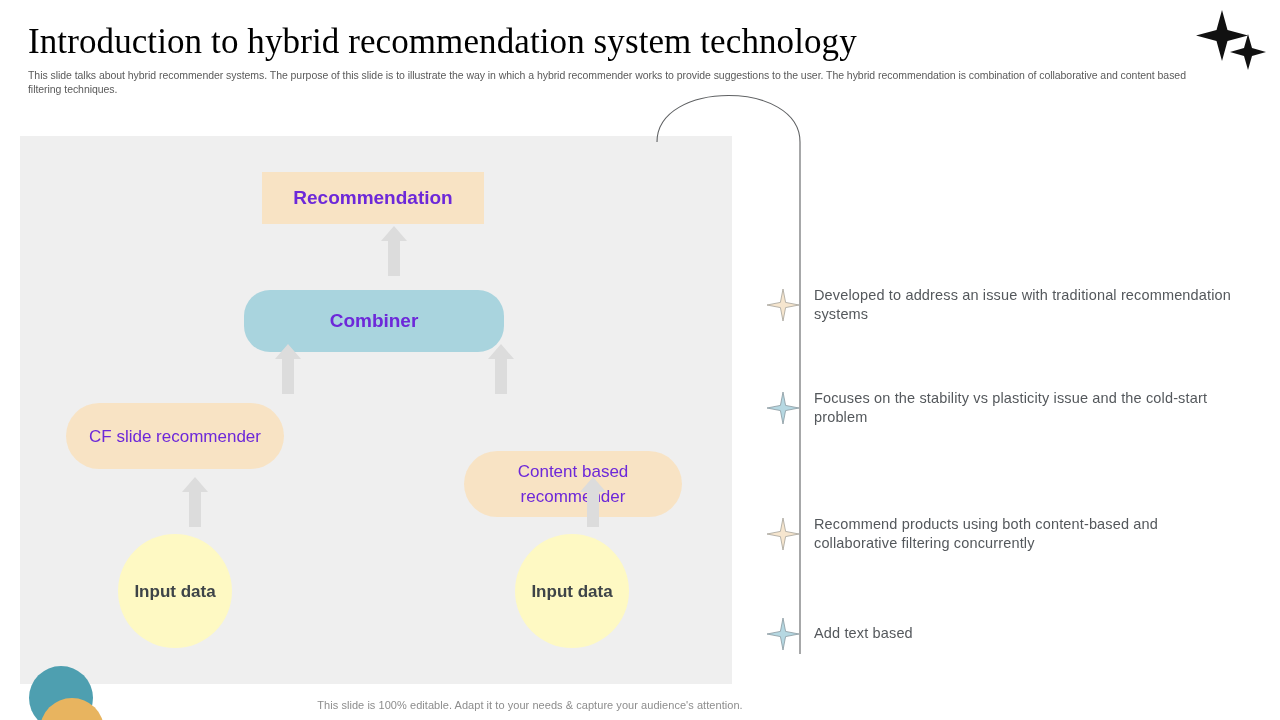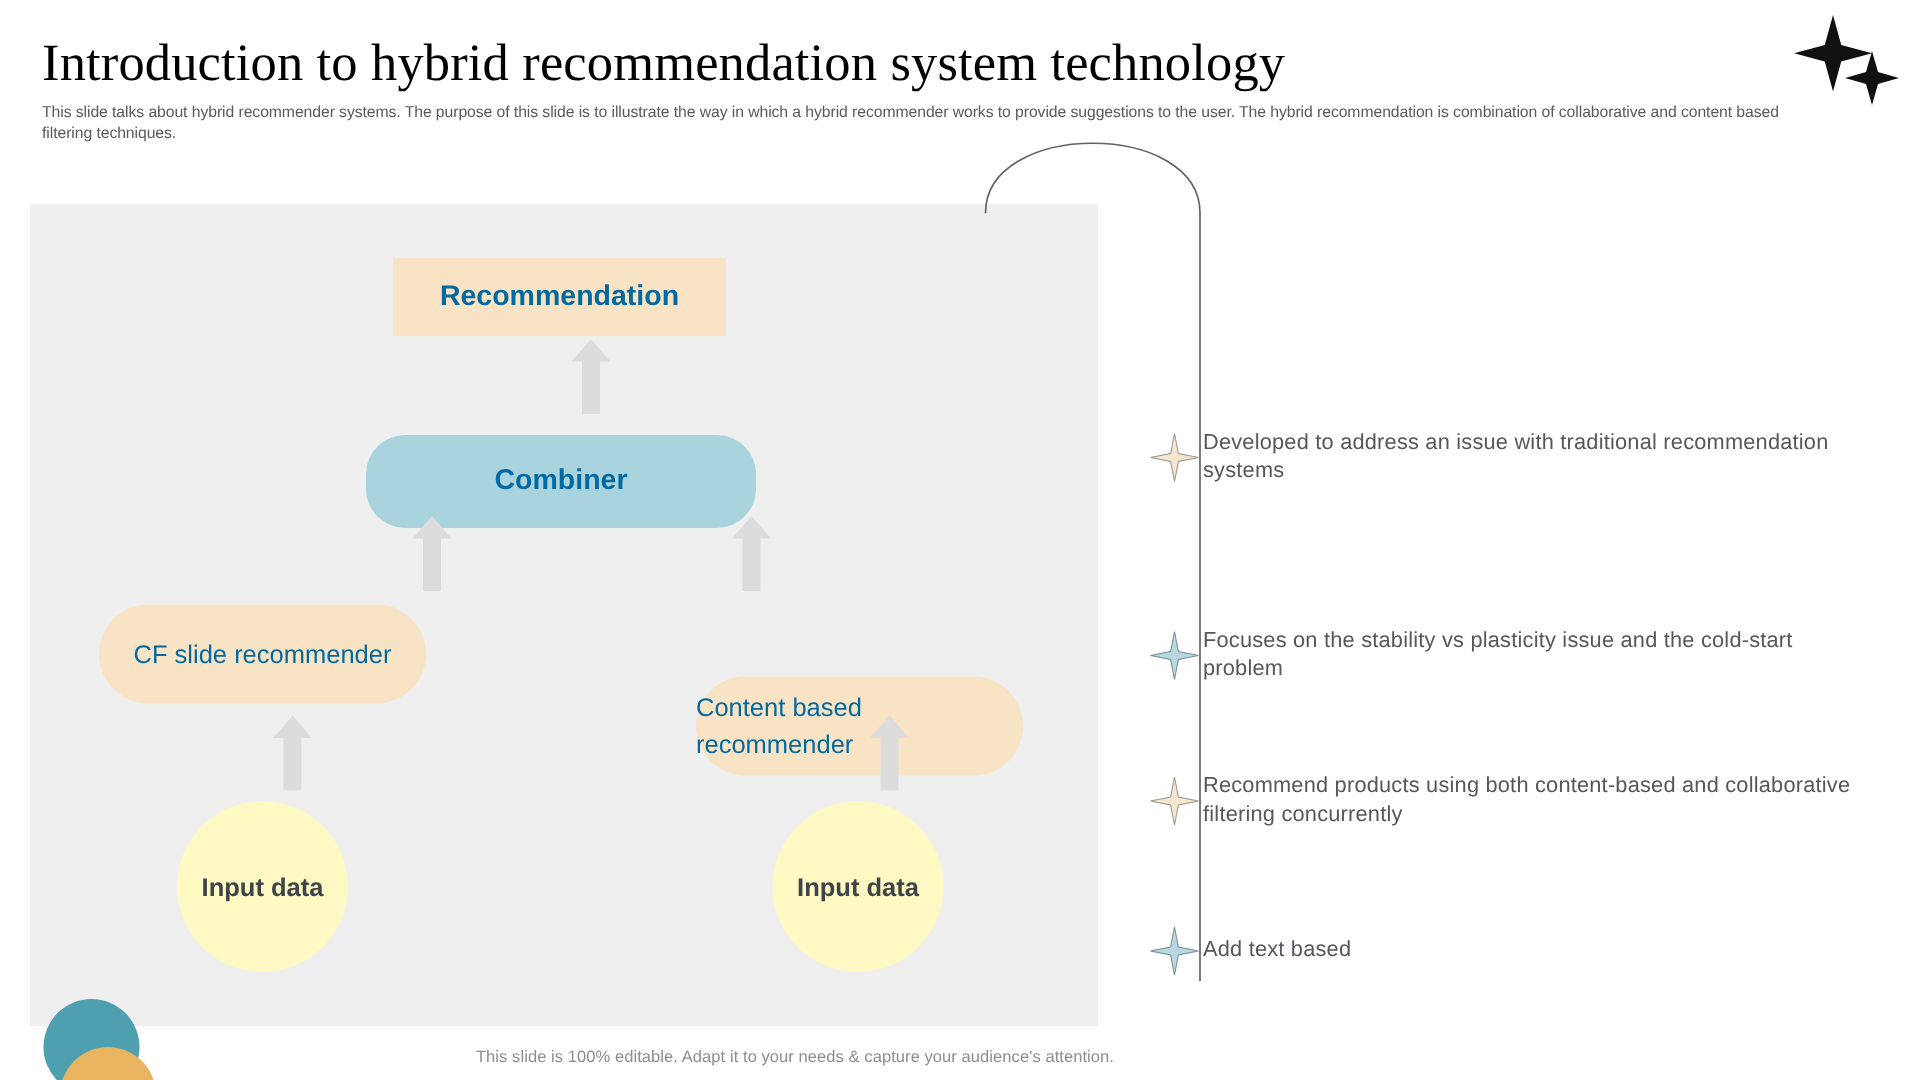--- a/index.html
+++ b/index.html
@@ -60,21 +60,22 @@
     width: 712px;
     height: 548px;
     background: #efefef;
   }
 
   .node-label {
     position: absolute;
     display: flex;
     align-items: center;
     justify-content: center;
-    color: #0369a1;
+    text-align: center;
+    color: #6d28d9;
     font-weight: bold;
     box-sizing: border-box;
   }
 
   
   #node-recommendation {
     left: 242px;
     top: 36px;
     width: 222px;
     height: 52px;
@@ -190,28 +191,28 @@
     display: flex;
     align-items: center;
   }
   .bullet-star {
     width: 34px;
     height: 34px;
     flex: 0 0 34px;
     margin-left: -16px;
   }
   .bullet-text {
-    margin-left: 2px;
+    margin-left: 14px;
     font-size: 14.5px;
     line-height: 19.5px;
     color: #54585c;
     letter-spacing: 0.15px;
   }
   #bullet-0 { top: 283px; }
-  #bullet-1 { top: 415px; justify-content: center; }
+  #bullet-1 { top: 386px; justify-content: center; }
   #bullet-2 { top: 512px; }
   #bullet-3 { top: 612px; }
 
   
   #footer-note {
     position: absolute;
     left: 0;
     top: 699px;
     width: 1060px;
     text-align: center;

